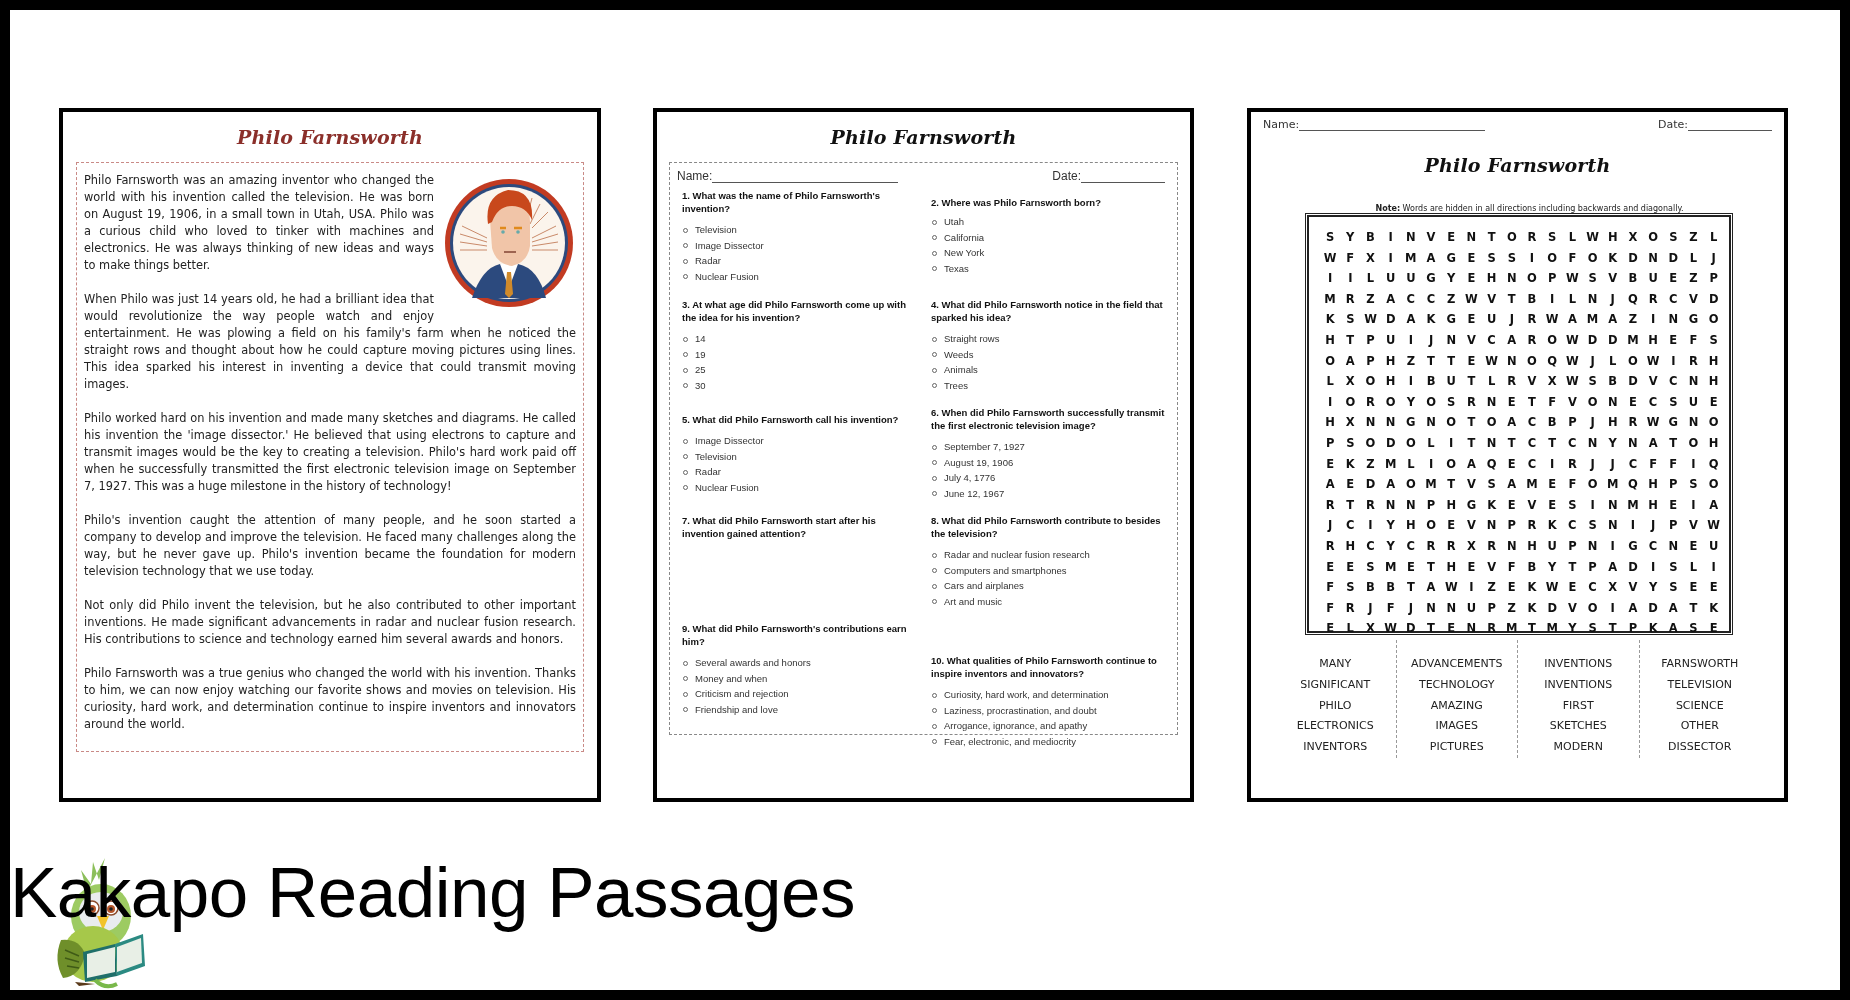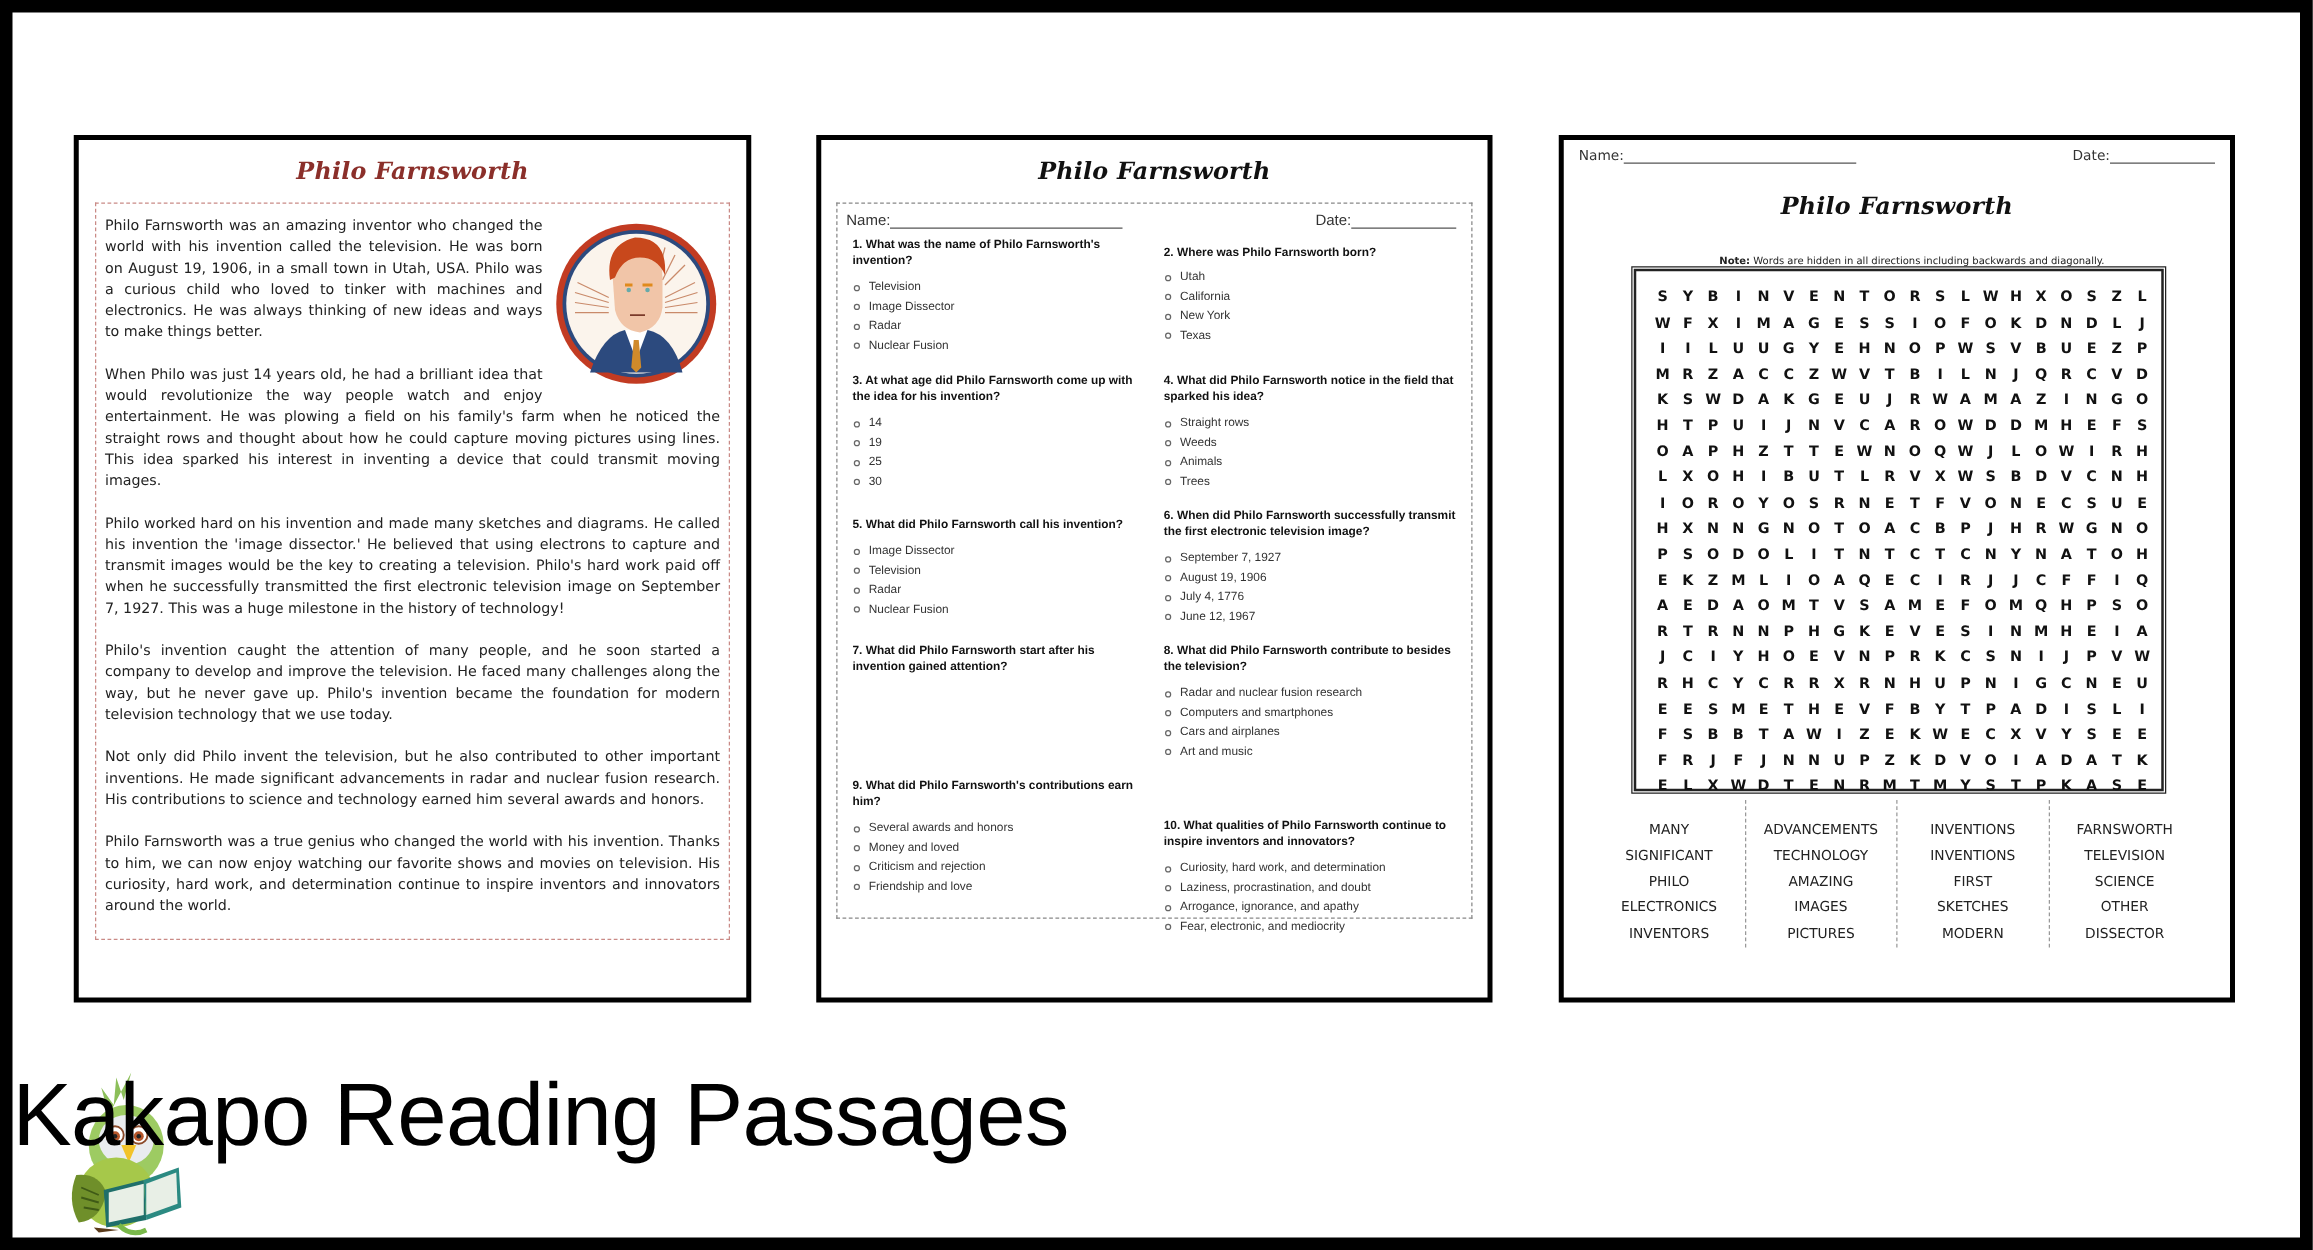--- a/index.html
+++ b/index.html
@@ -232,21 +232,21 @@
             <li>Computers and smartphones</li>
             <li>Cars and airplanes</li>
             <li>Art and music</li>
           </ul>
       </div>
 
       <div class="question" style="left:12px; top:459px;">
         <div class="q-text">9. What did Philo Farnsworth's contributions earn him?</div>
         <ul>
             <li>Several awards and honors</li>
-            <li>Money and loved</li>
+            <li>Money and when</li>
             <li>Criticism and rejection</li>
             <li>Friendship and love</li>
           </ul>
       </div>
       <div class="question" style="left:261px; top:459px;margin-top:32px;">
         <div class="q-text">10. What qualities of Philo Farnsworth continue to inspire inventors and innovators?</div>
         <ul>
             <li>Curiosity, hard work, and determination</li>
             <li>Laziness, procrastination, and doubt</li>
             <li>Arrogance, ignorance, and apathy</li>

